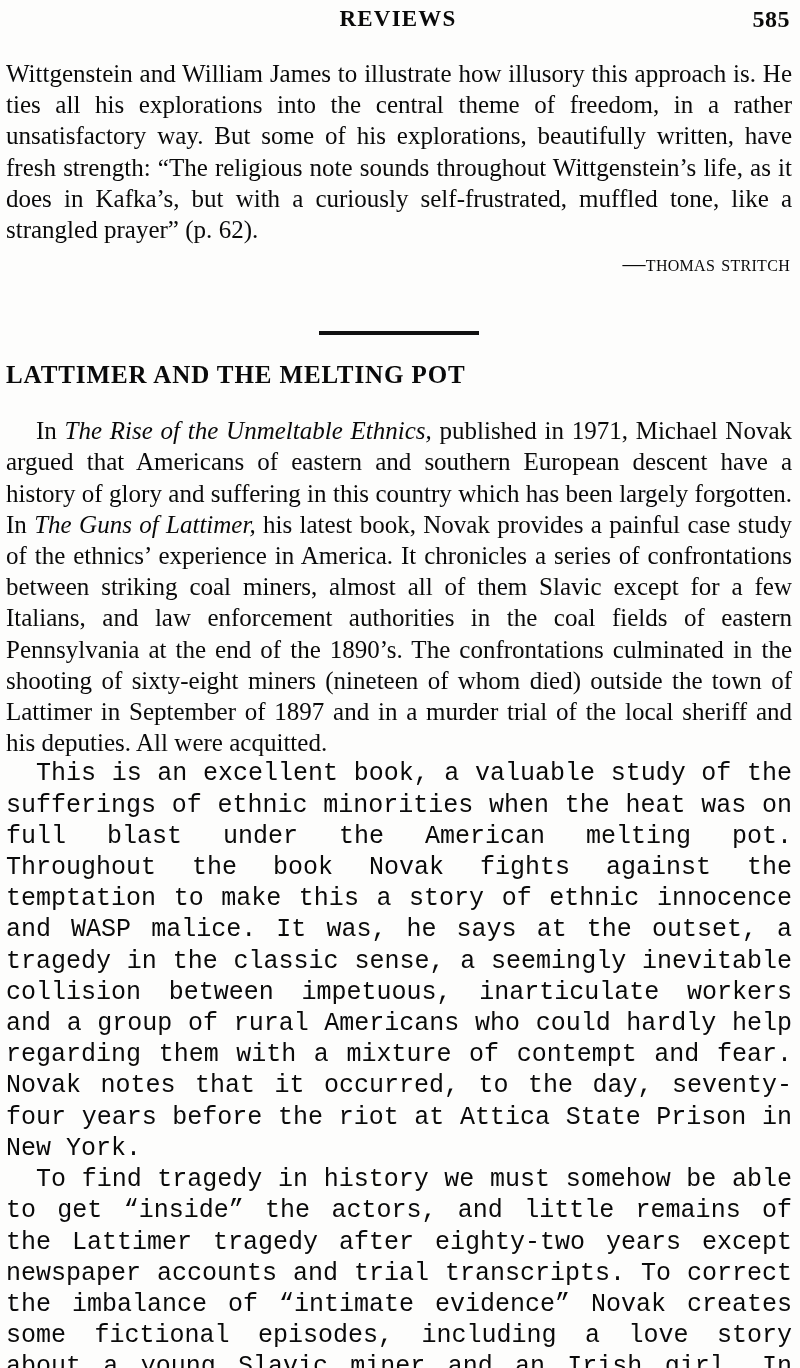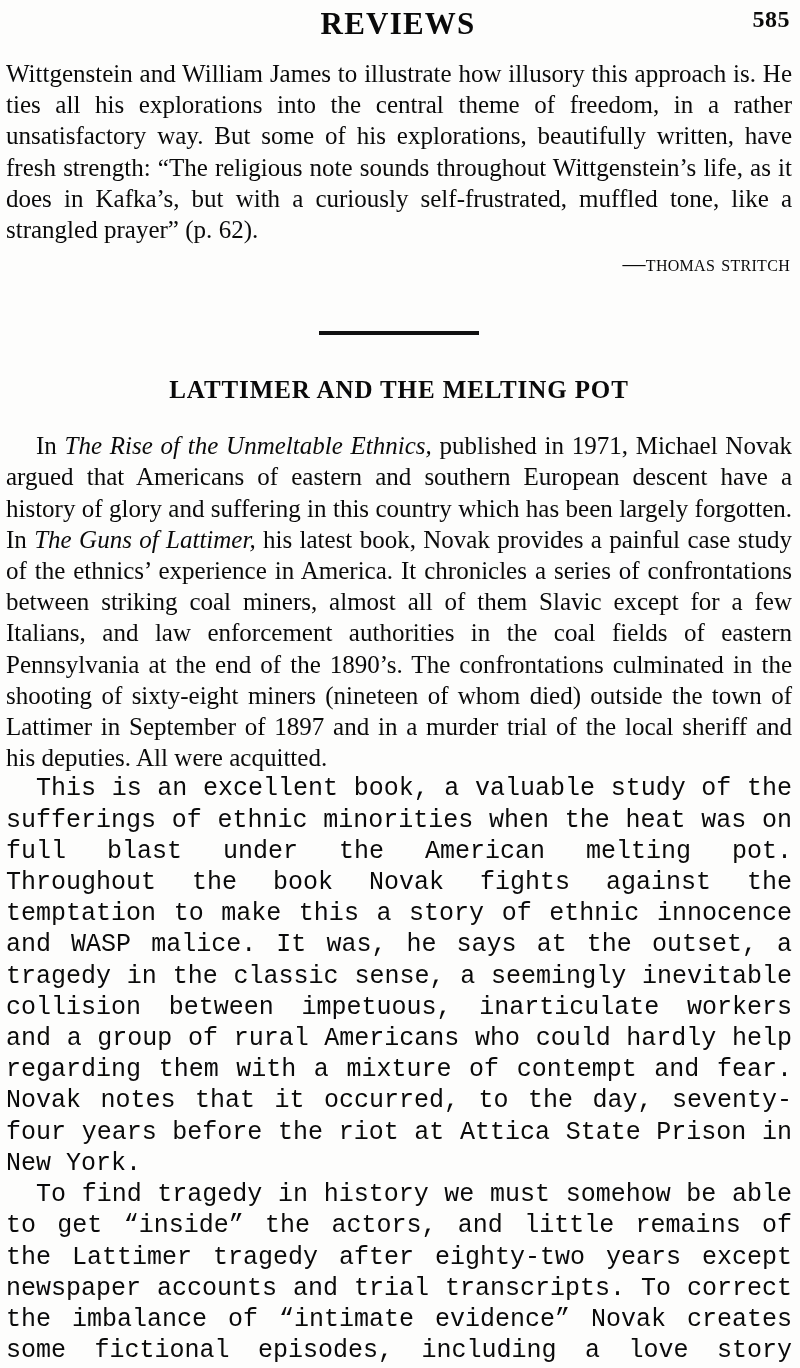--- a/index.html
+++ b/index.html
@@ -26,21 +26,21 @@
     right: 10px;
     top: 6px;
     height: 34px;
   }
   .runhead-title {
     position: absolute;
     left: 0;
     right: 0;
     top: 0;
     text-align: center;
-    font-size: 31px;
+    font-size: 23px;
     font-weight: 700;
     letter-spacing: 1.2px;
     font-family: "Liberation Serif", "DejaVu Serif", serif;
   }
   .runhead-folio {
     position: absolute;
     right: 0;
     top: 0;
     font-size: 24px;
     font-weight: 700;
@@ -94,22 +94,21 @@
   }
   .rule {
     display: inline-block;
     width: 160px;
     height: 4px;
     background: #111;
   }
 
   
   .art-title {
-    margin-top: 45px;
-    text-align: center;
+    margin-top: 30px;
     font-size: 25px;
     font-weight: 700;
     letter-spacing: 0.9px;
     font-family: "Liberation Serif", "DejaVu Serif", serif;
   }
 
   
   .biblio {
     margin-top: 32px;
     font-size: 17.6px;

